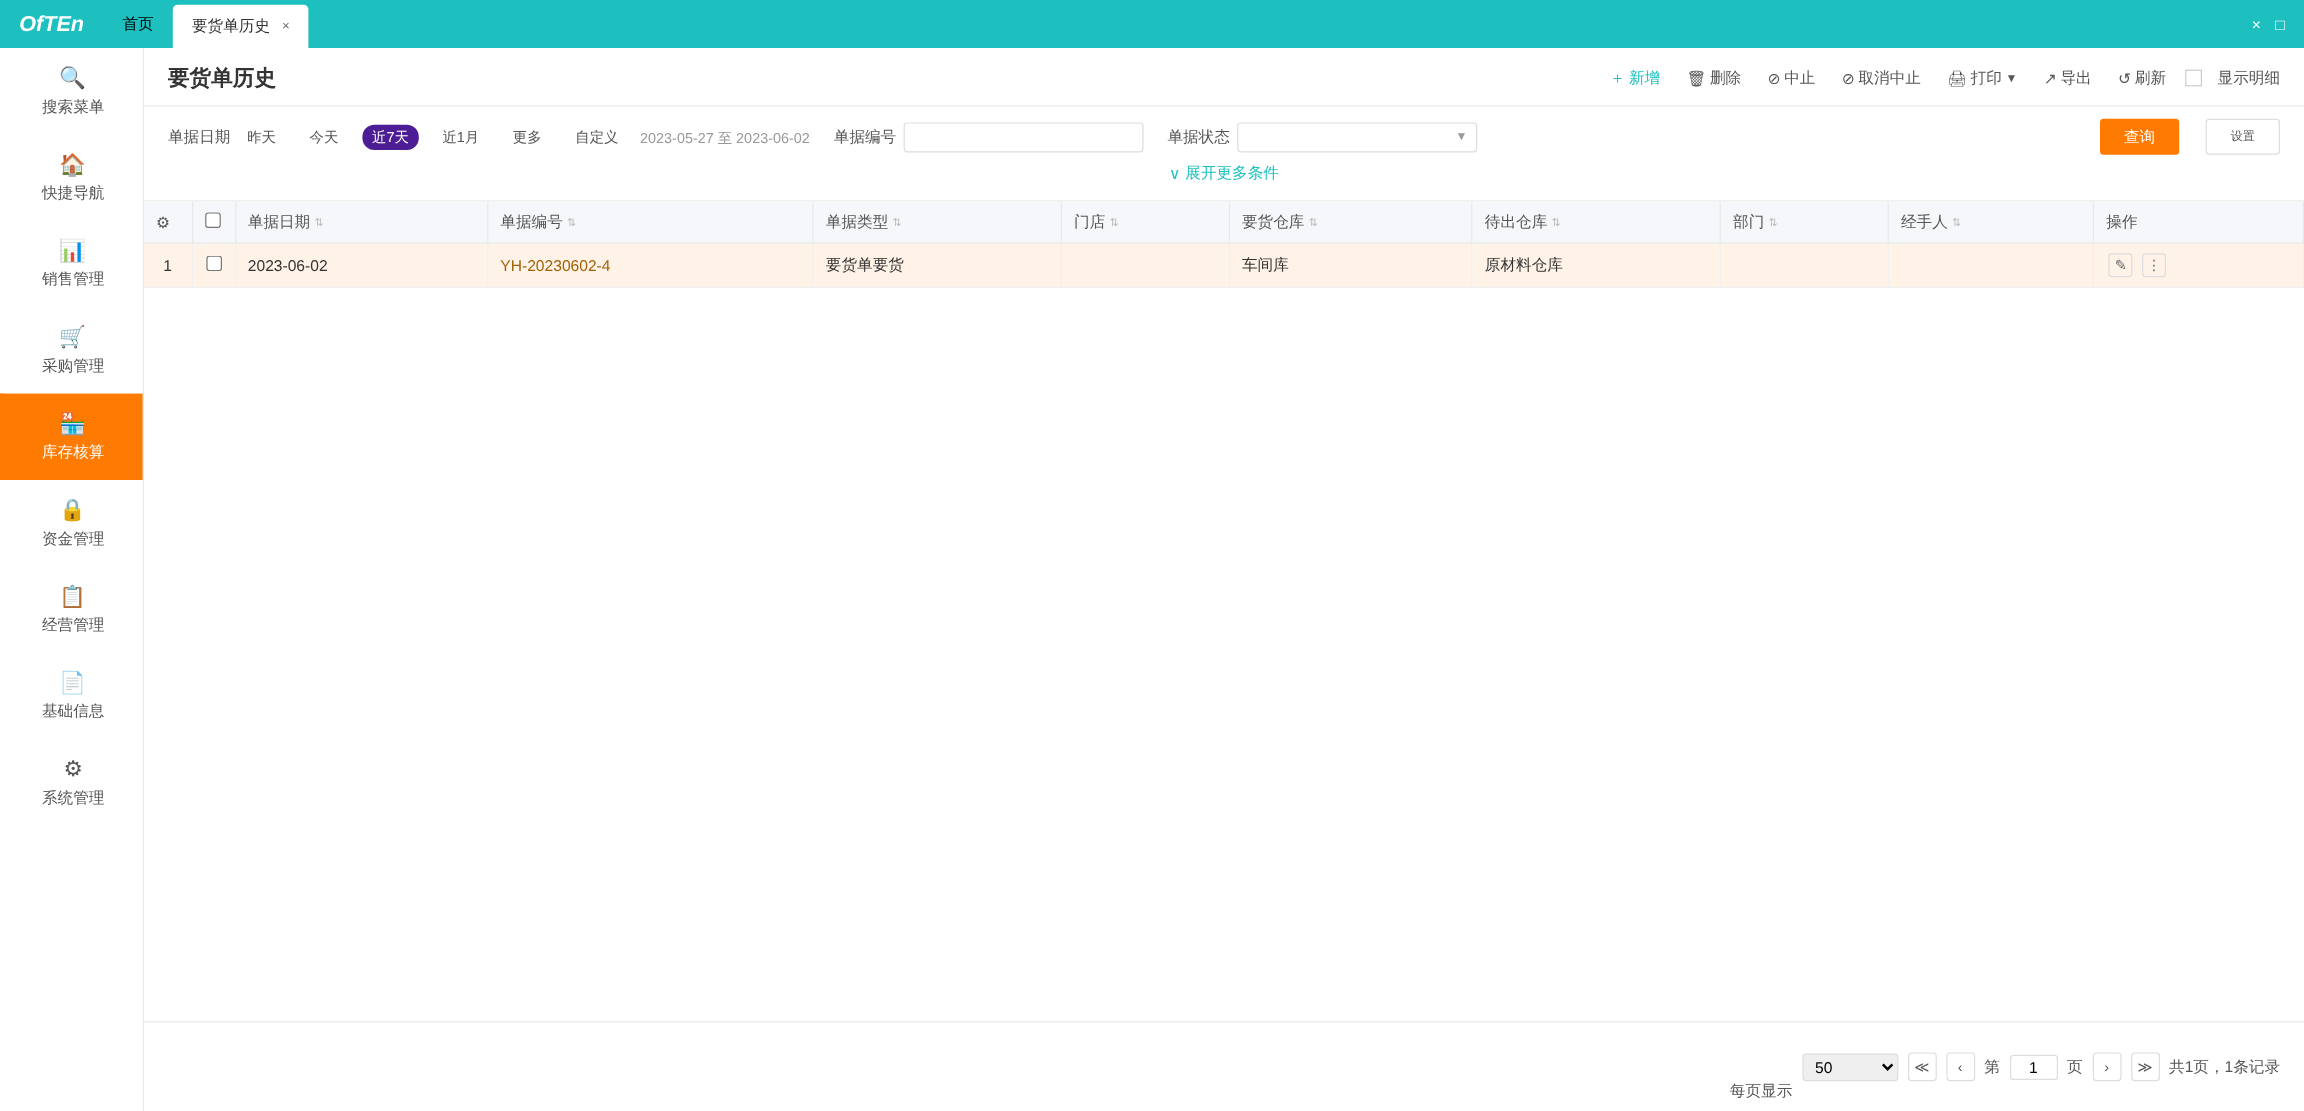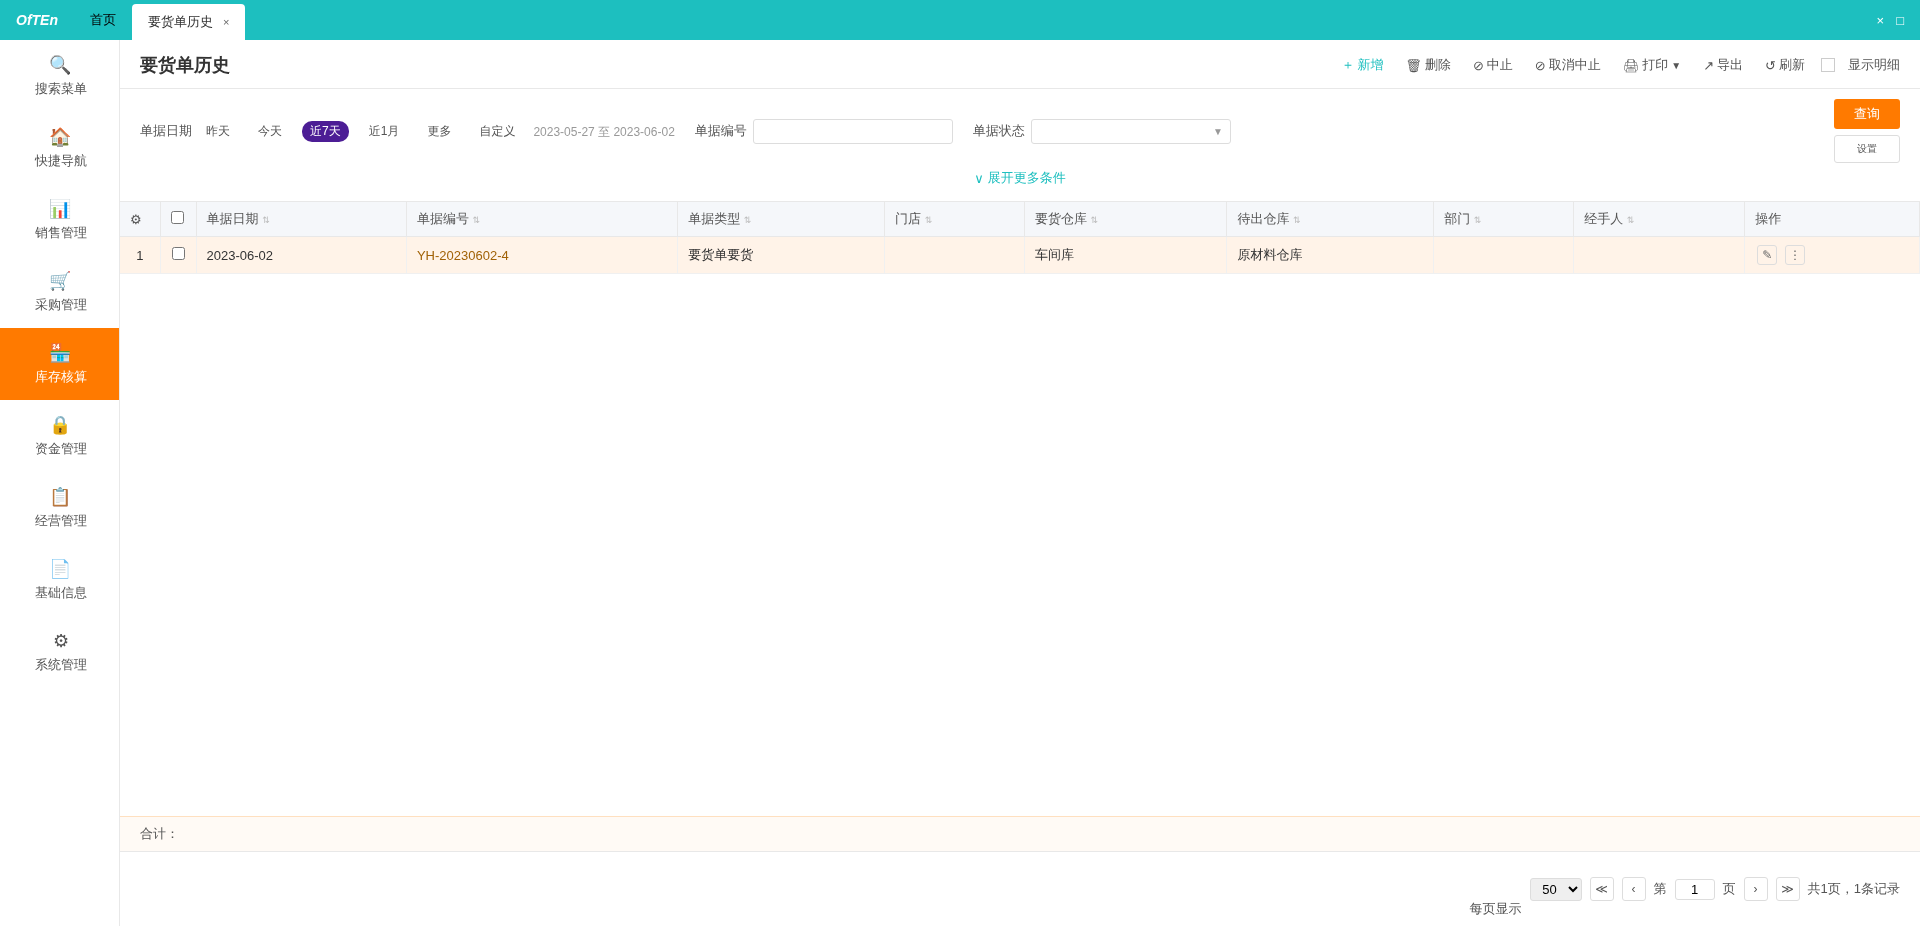--- a/index.html
+++ b/index.html
@@ -47,21 +47,21 @@
       display: flex;
       align-items: center;
       gap: 12px;
       padding-right: 16px;
       color: #fff;
       font-size: 13px;
     }
     .top-bar-right span { cursor: pointer; }
     .often-text {
       font-style: italic;
-      font-size: 14px;
+      font-size: 18px;
       font-weight: bold;
       color: #fff;
       padding: 0 16px;
     }
 
     
     .main-layout {
       display: flex;
       flex: 1;
       overflow: hidden;
@@ -230,22 +230,21 @@
       align-items: center;
       gap: 4px;
       color: #1dbfbf;
       cursor: pointer;
       font-size: 13px;
       justify-content: center;
       padding: 6px 0 4px 0;
     }
     .action-buttons {
       display: flex;
-      flex-direction: column;
-      gap: 6px;
+      gap: 22px;
       margin-left: auto;
     }
     .btn-query {
       background: #ff7a00;
       color: #fff;
       border: none;
       border-radius: 3px;
       padding: 6px 20px;
       cursor: pointer;
       font-size: 13px;
@@ -323,22 +322,21 @@
       flex-shrink: 0;
       font-size: 13px;
       color: #555;
     }
     .page-size-label { color: #555; margin-top: 40px; }
     .page-size-select {
       border: 1px solid #ddd;
       border-radius: 3px;
       padding: 2px 6px;
       font-size: 13px;
-      width: 52px;
-      text-align: center;
+      width: 80px;
     }
     .page-nav-btn {
       border: 1px solid #ddd;
       background: #fff;
       border-radius: 3px;
       width: 24px; height: 24px;
       cursor: pointer;
       display: flex; align-items: center; justify-content: center;
       font-size: 12px; color: #555;
     }
@@ -567,23 +565,20 @@
             <td></td>
             <td>
               <span class="op-btn">✎</span>
               <span class="op-btn">⋮</span>
             </td>
           </tr>
         </tbody>
       </table>
     </div>
 
-    <div class="summary-bar">
-      <span>合计：</span>
-    </div>
 
     <div class="pagination-bar">
       <span class="page-size-label">每页显示</span>
       <select class="page-size-select">
         <option selected="">50</option>
         <option>20</option>
         <option>100</option>
       </select>
       <button class="page-nav-btn">≪</button>
       <button class="page-nav-btn">‹</button>

